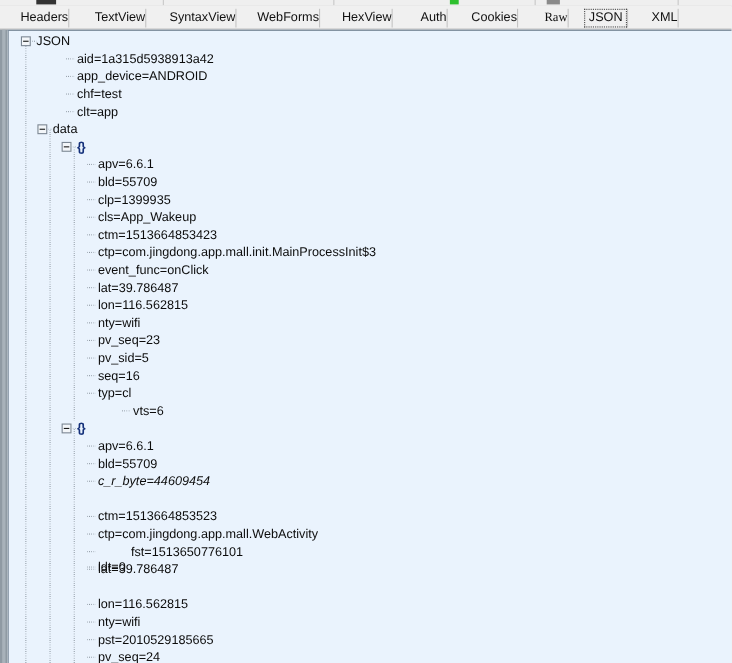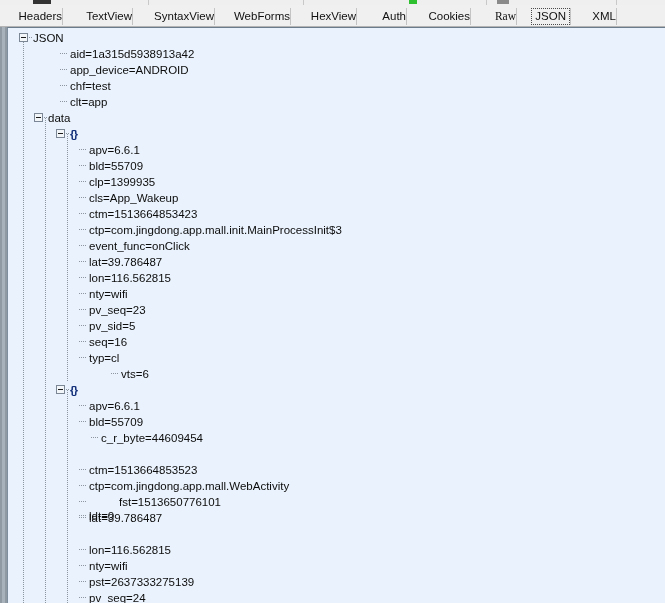--- a/index.html
+++ b/index.html
@@ -228,24 +228,24 @@
       <div class="node" style="left: 0px; top: 242px;"><div class="hstub" style="left: 71px; top: 7px; width: 8px;"></div><span class="node-label" style="margin-left: 81px;">lon=116.562815</span></div>
       <div class="node" style="left: 0px; top: 258px;"><div class="hstub" style="left: 71px; top: 7px; width: 8px;"></div><span class="node-label" style="margin-left: 81px;">nty=wifi</span></div>
       <div class="node" style="left: 0px; top: 274px;"><div class="hstub" style="left: 71px; top: 7px; width: 8px;"></div><span class="node-label" style="margin-left: 81px;">pv_seq=23</span></div>
       <div class="node" style="left: 0px; top: 290px;"><div class="hstub" style="left: 71px; top: 7px; width: 8px;"></div><span class="node-label" style="margin-left: 81px;">pv_sid=5</span></div>
       <div class="node" style="left: 0px; top: 306px;"><div class="hstub" style="left: 71px; top: 7px; width: 8px;"></div><span class="node-label" style="margin-left: 81px;">seq=16</span></div>
       <div class="node" style="left: 0px; top: 322px;"><div class="hstub" style="left: 71px; top: 7px; width: 8px;"></div><span class="node-label" style="margin-left: 81px;">typ=cl</span></div>
       <div class="node" style="left: 0px; top: 338px; margin-left: 32px;"><div class="hstub" style="left: 71px; top: 7px; width: 8px;"></div><span class="node-label" style="margin-left: 81px;">vts=6</span></div>
       <div class="node" style="left: 0px; top: 354px;"><div class="expander" style="left: 48px; top: 3px;"></div><div class="hstub" style="left: 58px; top: 7px; width: 4px;"></div><span class="node-label brace" style="margin-left: 62px;">{}</span></div>
       <div class="node" style="left: 0px; top: 370px;"><div class="hstub" style="left: 71px; top: 7px; width: 8px;"></div><span class="node-label" style="margin-left: 81px;">apv=6.6.1</span></div>
       <div class="node" style="left: 0px; top: 386px;"><div class="hstub" style="left: 71px; top: 7px; width: 8px;"></div><span class="node-label" style="margin-left: 81px;">bld=55709</span></div>
-      <div class="node" style="left: 12px; top: 402px;"><div class="hstub" style="left: 71px; top: 7px; width: 8px;"></div><span class="node-label" style="margin-left: 81px;">c_r_byte=44609454</span></div>
+      <div class="node" style="left: 0px; top: 402px; font-style: italic;"><div class="hstub" style="left: 71px; top: 7px; width: 8px;"></div><span class="node-label" style="margin-left: 81px;">c_r_byte=44609454</span></div>
       <div class="node" style="left: 0px; top: 434px;"><div class="hstub" style="left: 71px; top: 7px; width: 8px;"></div><span class="node-label" style="margin-left: 81px;">ctm=1513664853523</span></div>
       <div class="node" style="left: 0px; top: 450px;"><div class="hstub" style="left: 71px; top: 7px; width: 8px;"></div><span class="node-label" style="margin-left: 81px;">ctp=com.jingdong.app.mall.WebActivity</span></div>
       <div class="node" style="left: 0px; top: 466px;"><div class="hstub" style="left: 71px; top: 7px; width: 8px;"></div><span class="node-label" style="margin-left: 111px;">fst=1513650776101</span></div>
       <div class="node" style="left: 0px; top: 482px;"><div class="hstub" style="left: 71px; top: 7px; width: 8px;"></div><span class="node-label" style="margin-left: 81px;">lat=39.786487</span></div>
       <div class="node" style="left: 0px; top: 480px;"><div class="hstub" style="left: 71px; top: 7px; width: 8px;"></div><span class="node-label" style="margin-left: 81px;">ldt=0</span></div>
       <div class="node" style="left: 0px; top: 514px;"><div class="hstub" style="left: 71px; top: 7px; width: 8px;"></div><span class="node-label" style="margin-left: 81px;">lon=116.562815</span></div>
       <div class="node" style="left: 0px; top: 530px;"><div class="hstub" style="left: 71px; top: 7px; width: 8px;"></div><span class="node-label" style="margin-left: 81px;">nty=wifi</span></div>
-      <div class="node" style="left: 0px; top: 546px;"><div class="hstub" style="left: 71px; top: 7px; width: 8px;"></div><span class="node-label" style="margin-left: 81px;">pst=2637333275139</span></div>
+      <div class="node" style="left: 0px; top: 546px;"><div class="hstub" style="left: 71px; top: 7px; width: 8px;"></div><span class="node-label" style="margin-left: 81px;">pst=2010529185665</span></div>
       <div class="node" style="left: 0px; top: 562px;"><div class="hstub" style="left: 71px; top: 7px; width: 8px;"></div><span class="node-label" style="margin-left: 81px;">pv_seq=24</span></div>
     </div>
 </div>
 
 </body></html>

